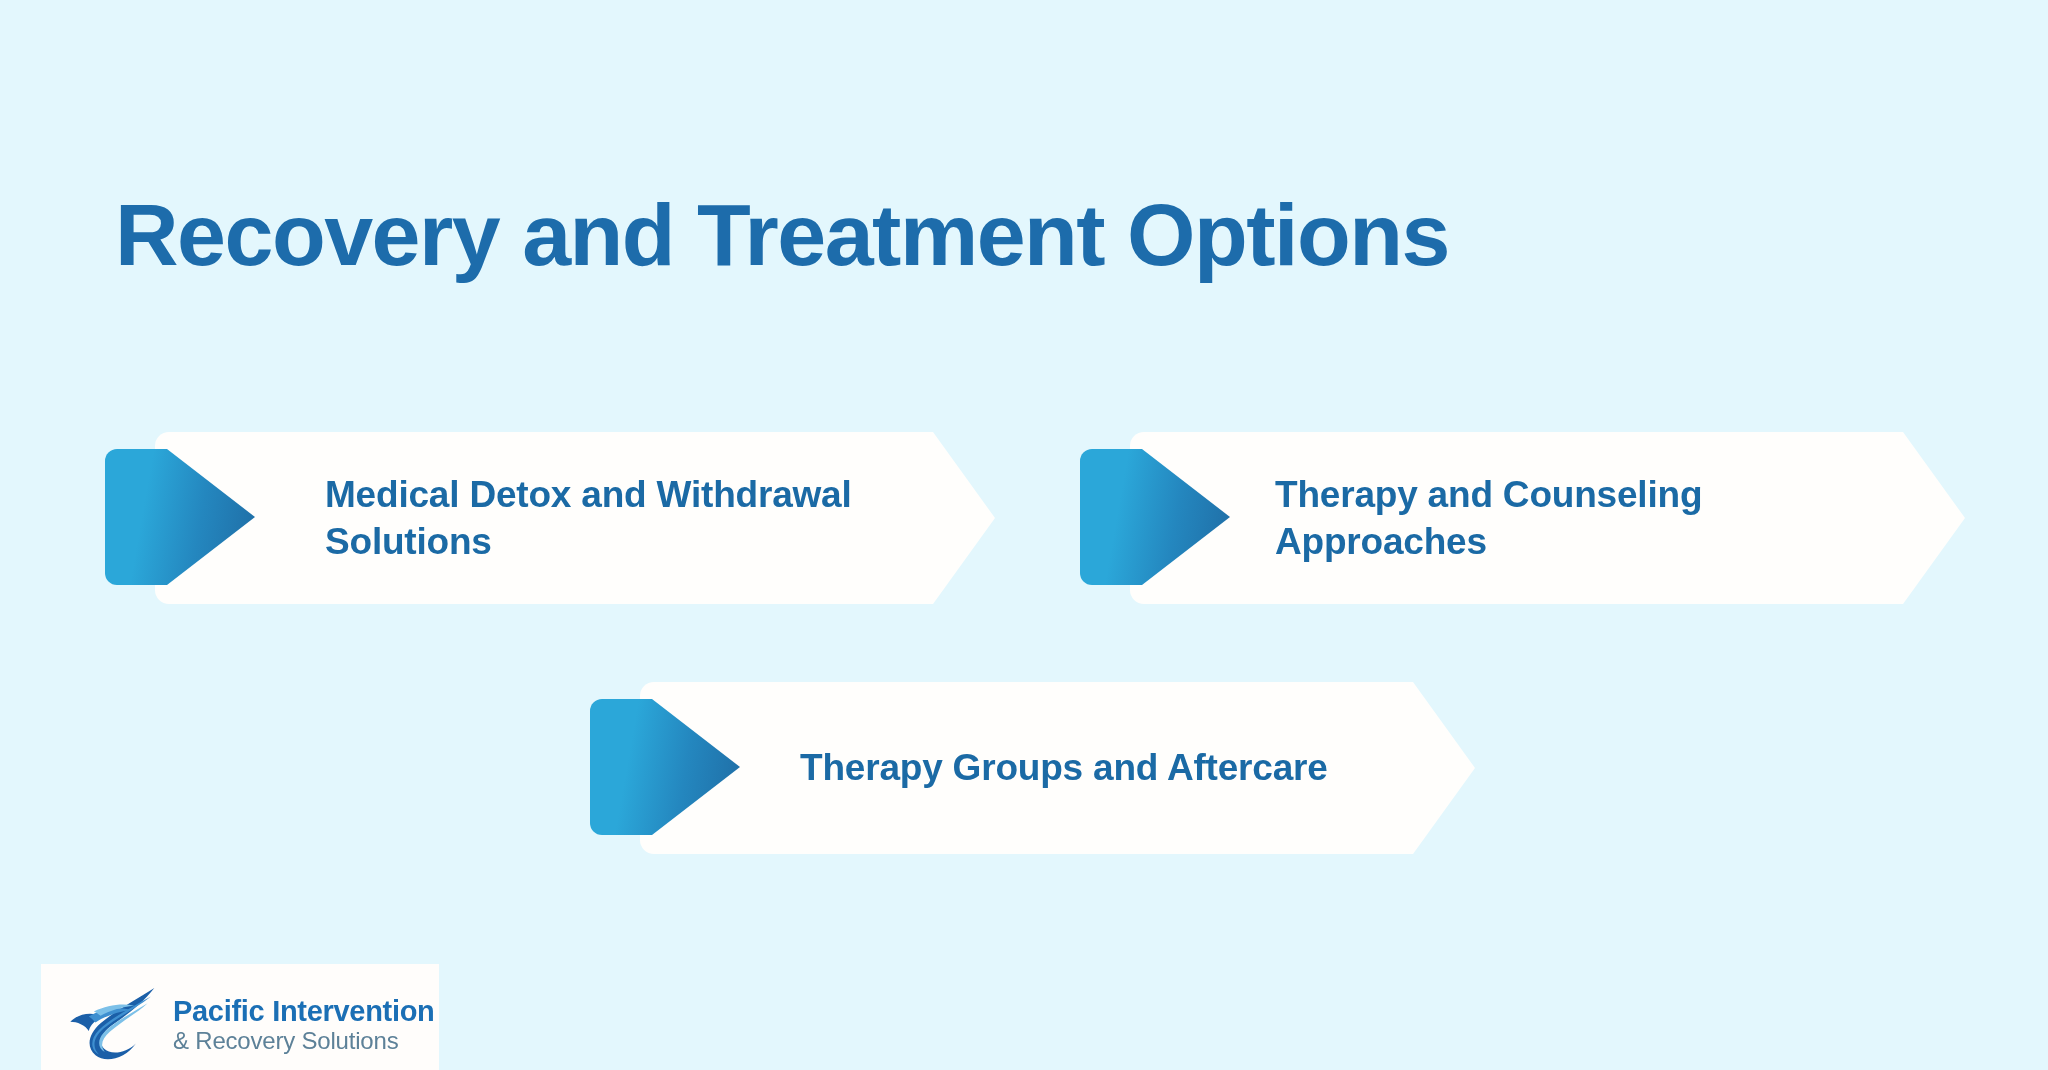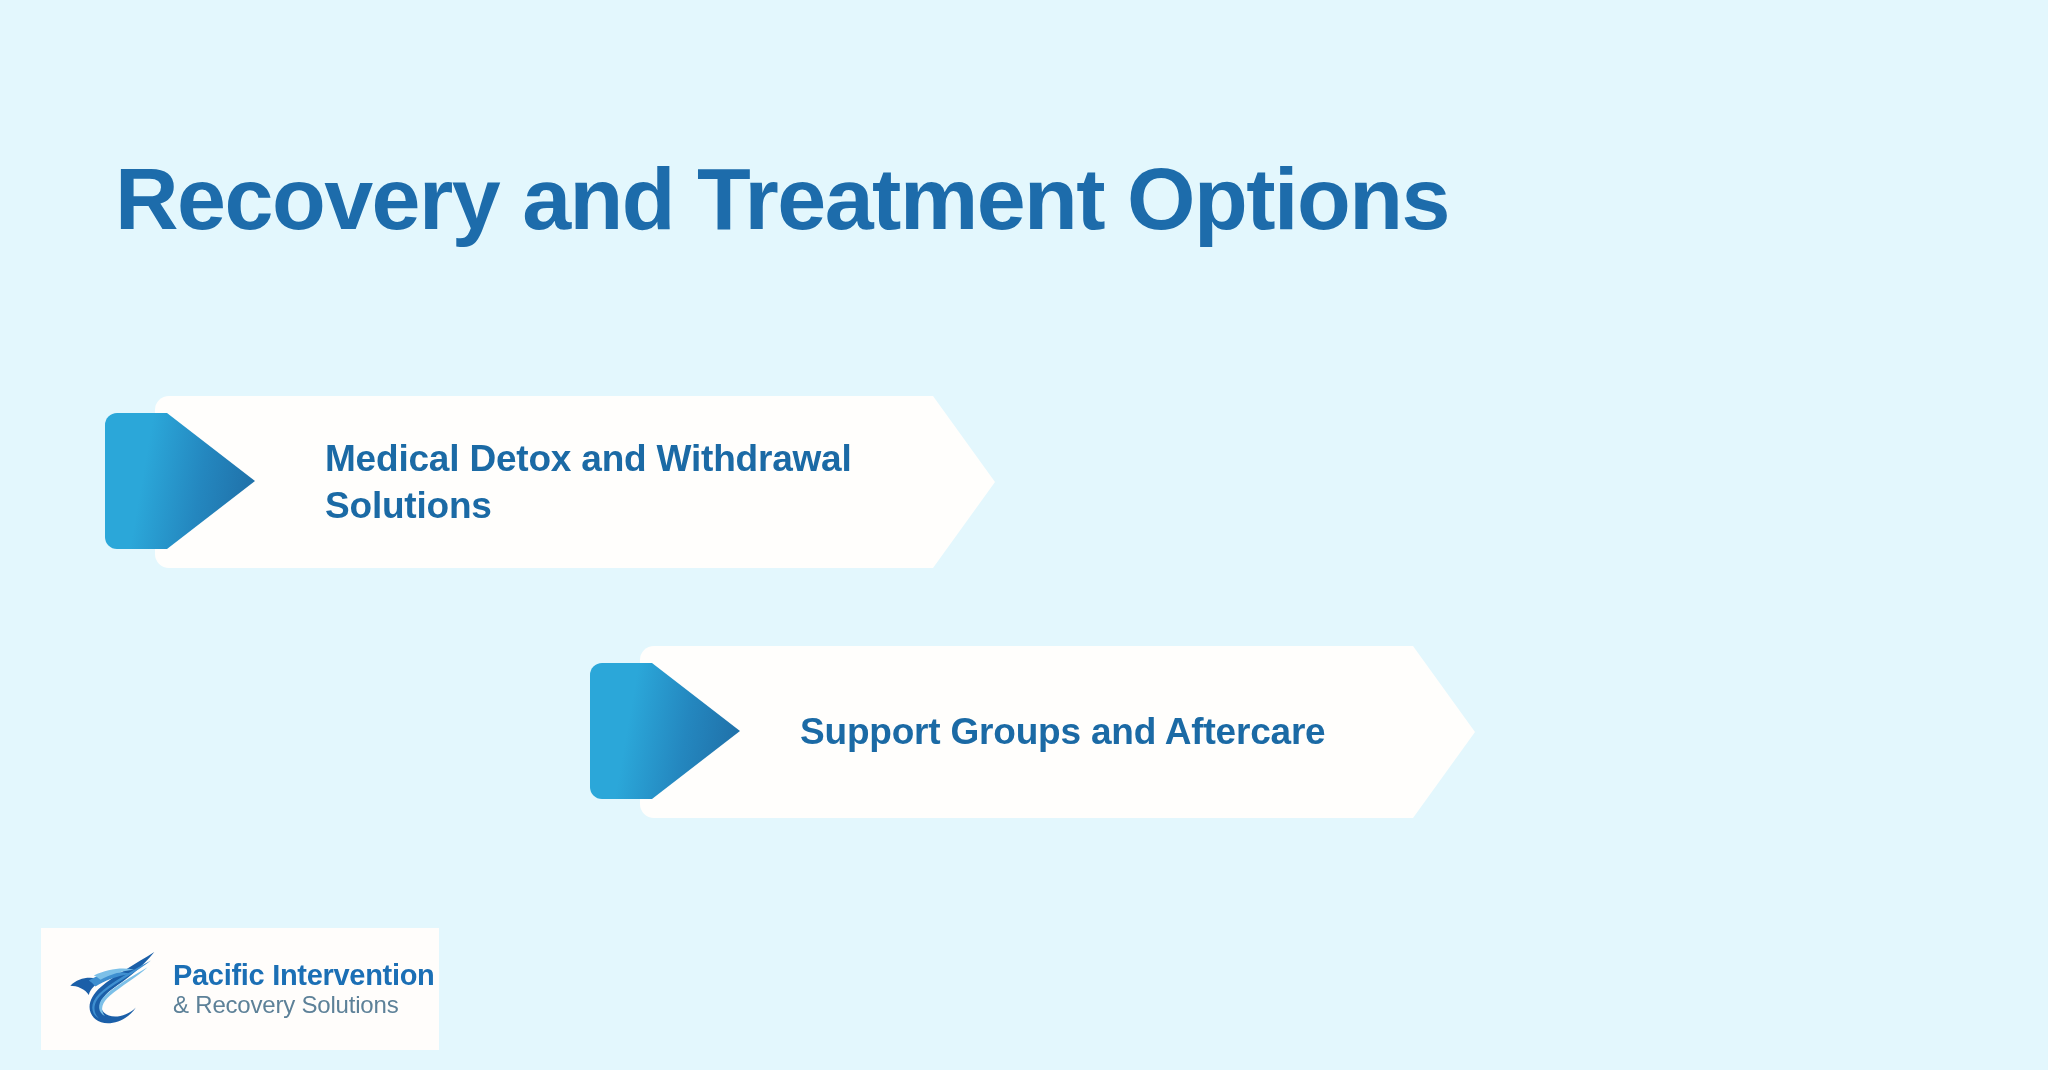--- a/index.html
+++ b/index.html
@@ -12,20 +12,21 @@
     background: #e3f7fd;
     font-family: "Liberation Sans", sans-serif;
     overflow: hidden;
     position: relative;
   }
 
   #slide {
     position: absolute;
     inset: 0;
     background: #e3f7fd;
+    margin-top: 36px;
   }
 
   
   #slide-title {
     position: absolute;
     left: 0;
     top: 152px;
     width: 1564px;
     text-align: center;
     font-size: 88px;
@@ -131,25 +132,30 @@
 <div id="slide">
 
   <div id="slide-title">Recovery and Treatment Options</div>
 
   <div class="card" id="card-medical-detox">
     <div class="card-banner"></div>
     <div class="card-arrow"></div>
     <div class="card-label">Medical Detox and Withdrawal Solutions</div>
   </div>
 
+  <div class="card" id="card-therapy-counseling">
+    <div class="card-banner"></div>
+    <div class="card-arrow"></div>
+    <div class="card-label">Therapy and Counseling Approaches</div>
+  </div>
 
   <div class="card" id="card-support-groups">
     <div class="card-banner"></div>
     <div class="card-arrow"></div>
-    <div class="card-label">Support Groups and Aftercare</div>
+    <div class="card-label">Therapy Groups and Aftercare</div>
   </div>
 
   <div id="logo">
     <svg id="logo-mark" viewBox="0 0 120 100">
       <path d="M8 46 C18 36 34 34 46 40 C38 44 32 50 30 57 C26 50 16 46 8 46 Z" fill="#1b5fa8"></path>
       <path d="M108 6 C86 20 60 34 44 48 C30 60 26 76 38 86 C50 96 74 90 86 72
                C74 84 56 86 48 78 C41 71 45 59 58 50 C74 39 94 24 108 6 Z" fill="#1b5fa8"></path>
       <path d="M104 16 C82 28 56 42 42 56 C31 67 32 80 42 85 C33 76 36 64 48 54
                C64 41 88 29 104 16 Z" fill="#3e8fd0"></path>
       <path d="M100 24 C80 36 58 48 47 60 C40 68 41 78 49 82 C43 74 46 66 55 58

